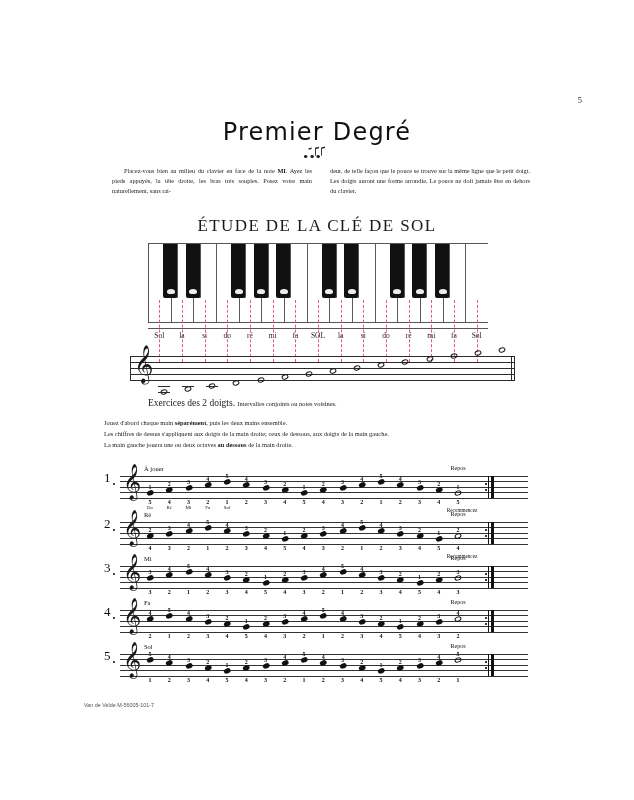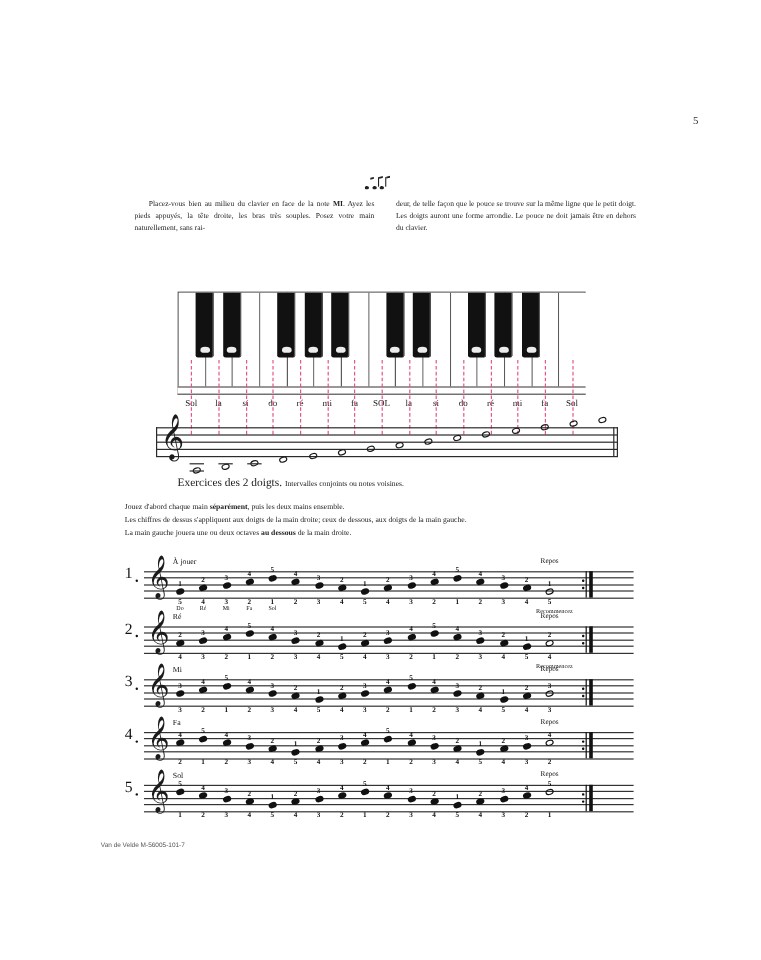--- a/index.html
+++ b/index.html
@@ -103,20 +103,21 @@
   .footer{position:absolute;left:84px;top:702px;font-size:5.4px;color:#555;
     font-family:"Liberation Sans", sans-serif;}
 </style>
 </head>
 <body>
 
 <div class="page">
 
   <div class="page-num">5</div>
 
+  <div class="title">Premier Degré</div>
   <div class="title-orn">
     <svg width="26" height="12" viewBox="0 0 26 12">
       <path d="M3 9.5 a1.8 1.5 0 1 0 0.1 0.1 z" fill="#222"></path>
       <path d="M4.6 9.6 L4.6 2.2 L7.6 1.4 L7.6 3.0 L4.6 3.8 Z" fill="#222"></path>
       <path d="M9.5 9.5 a1.8 1.5 0 1 0 0.1 0.1 z" fill="#222"></path>
       <rect x="11" y="1.6" width="0.9" height="8" fill="#222"></rect>
       <path d="M11.9 1.4 L15 0.7 L15 2.3 L11.9 3.0 Z" fill="#222"></path>
       <path d="M15.5 9.5 a1.8 1.5 0 1 0 0.1 0.1 z" fill="#222"></path>
       <rect x="17" y="1.6" width="0.9" height="8" fill="#222"></rect>
       <path d="M17.9 1.2 L21 0.5 L21 2.1 L17.9 2.8 Z" fill="#222"></path>
@@ -125,20 +126,21 @@
 
   <div class="intro">
     <div class="col">
       <p><span class="indent"></span><span>Placez-vous bien au milieu du clavier en face de la note </span><b>MI</b><span>. Ayez les pieds appuyés, la tête droite, les bras très souples. Posez votre main naturellement, sans rai-</span></p>
     </div>
     <div class="col">
       <p>deur, de telle façon que le pouce se trouve sur la même ligne que le petit doigt. Les doigts auront une forme arrondie. Le pouce ne doit jamais être en dehors du clavier.</p>
     </div>
   </div>
 
+  <div class="kbd-title">ÉTUDE DE LA CLÉ DE SOL</div>
 
   <div class="keyboard" id="keyboard">
       <div class="wkey" style="left: 0px; width: 22.6667px;"></div>
       <div class="wkey" style="left: 22.6667px; width: 22.6667px;"></div>
       <div class="wkey" style="left: 45.3333px; width: 22.6667px;"></div>
       <div class="wkey" style="left: 68px; width: 22.6667px;"></div>
       <div class="wkey" style="left: 90.6667px; width: 22.6667px;"></div>
       <div class="wkey" style="left: 113.333px; width: 22.6667px;"></div>
       <div class="wkey" style="left: 136px; width: 22.6667px;"></div>
       <div class="wkey" style="left: 158.667px; width: 22.6667px;"></div>

